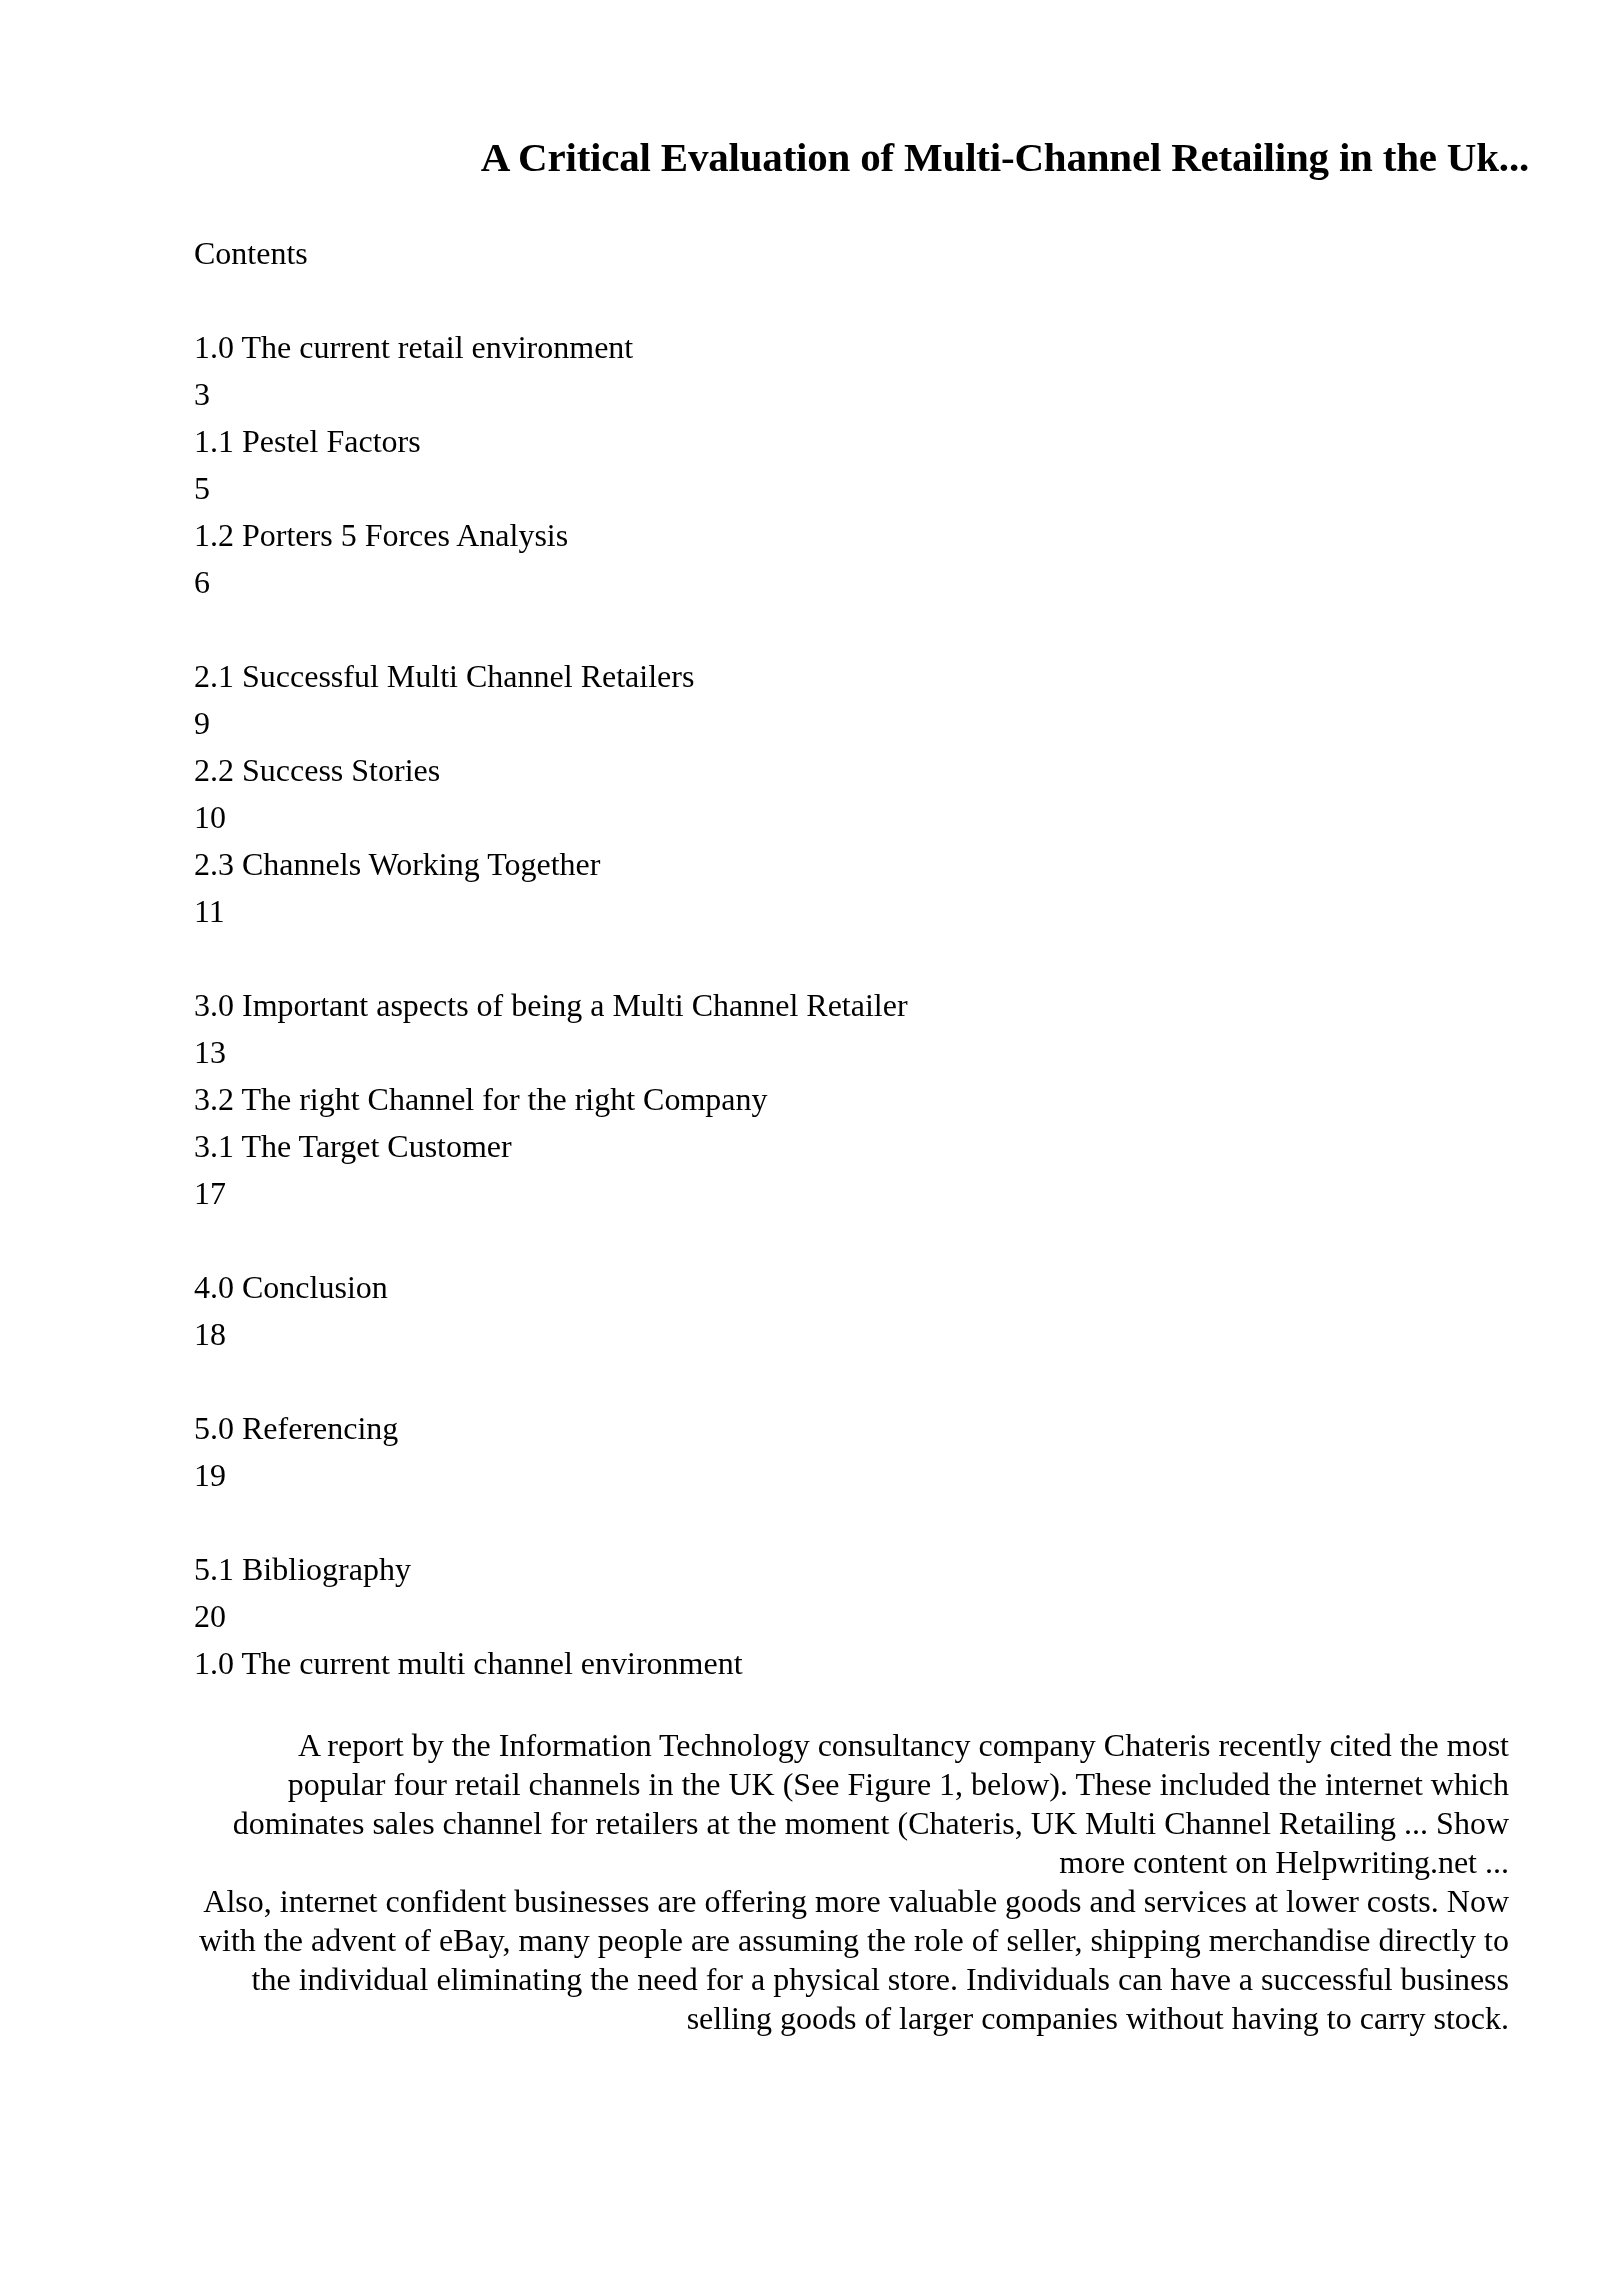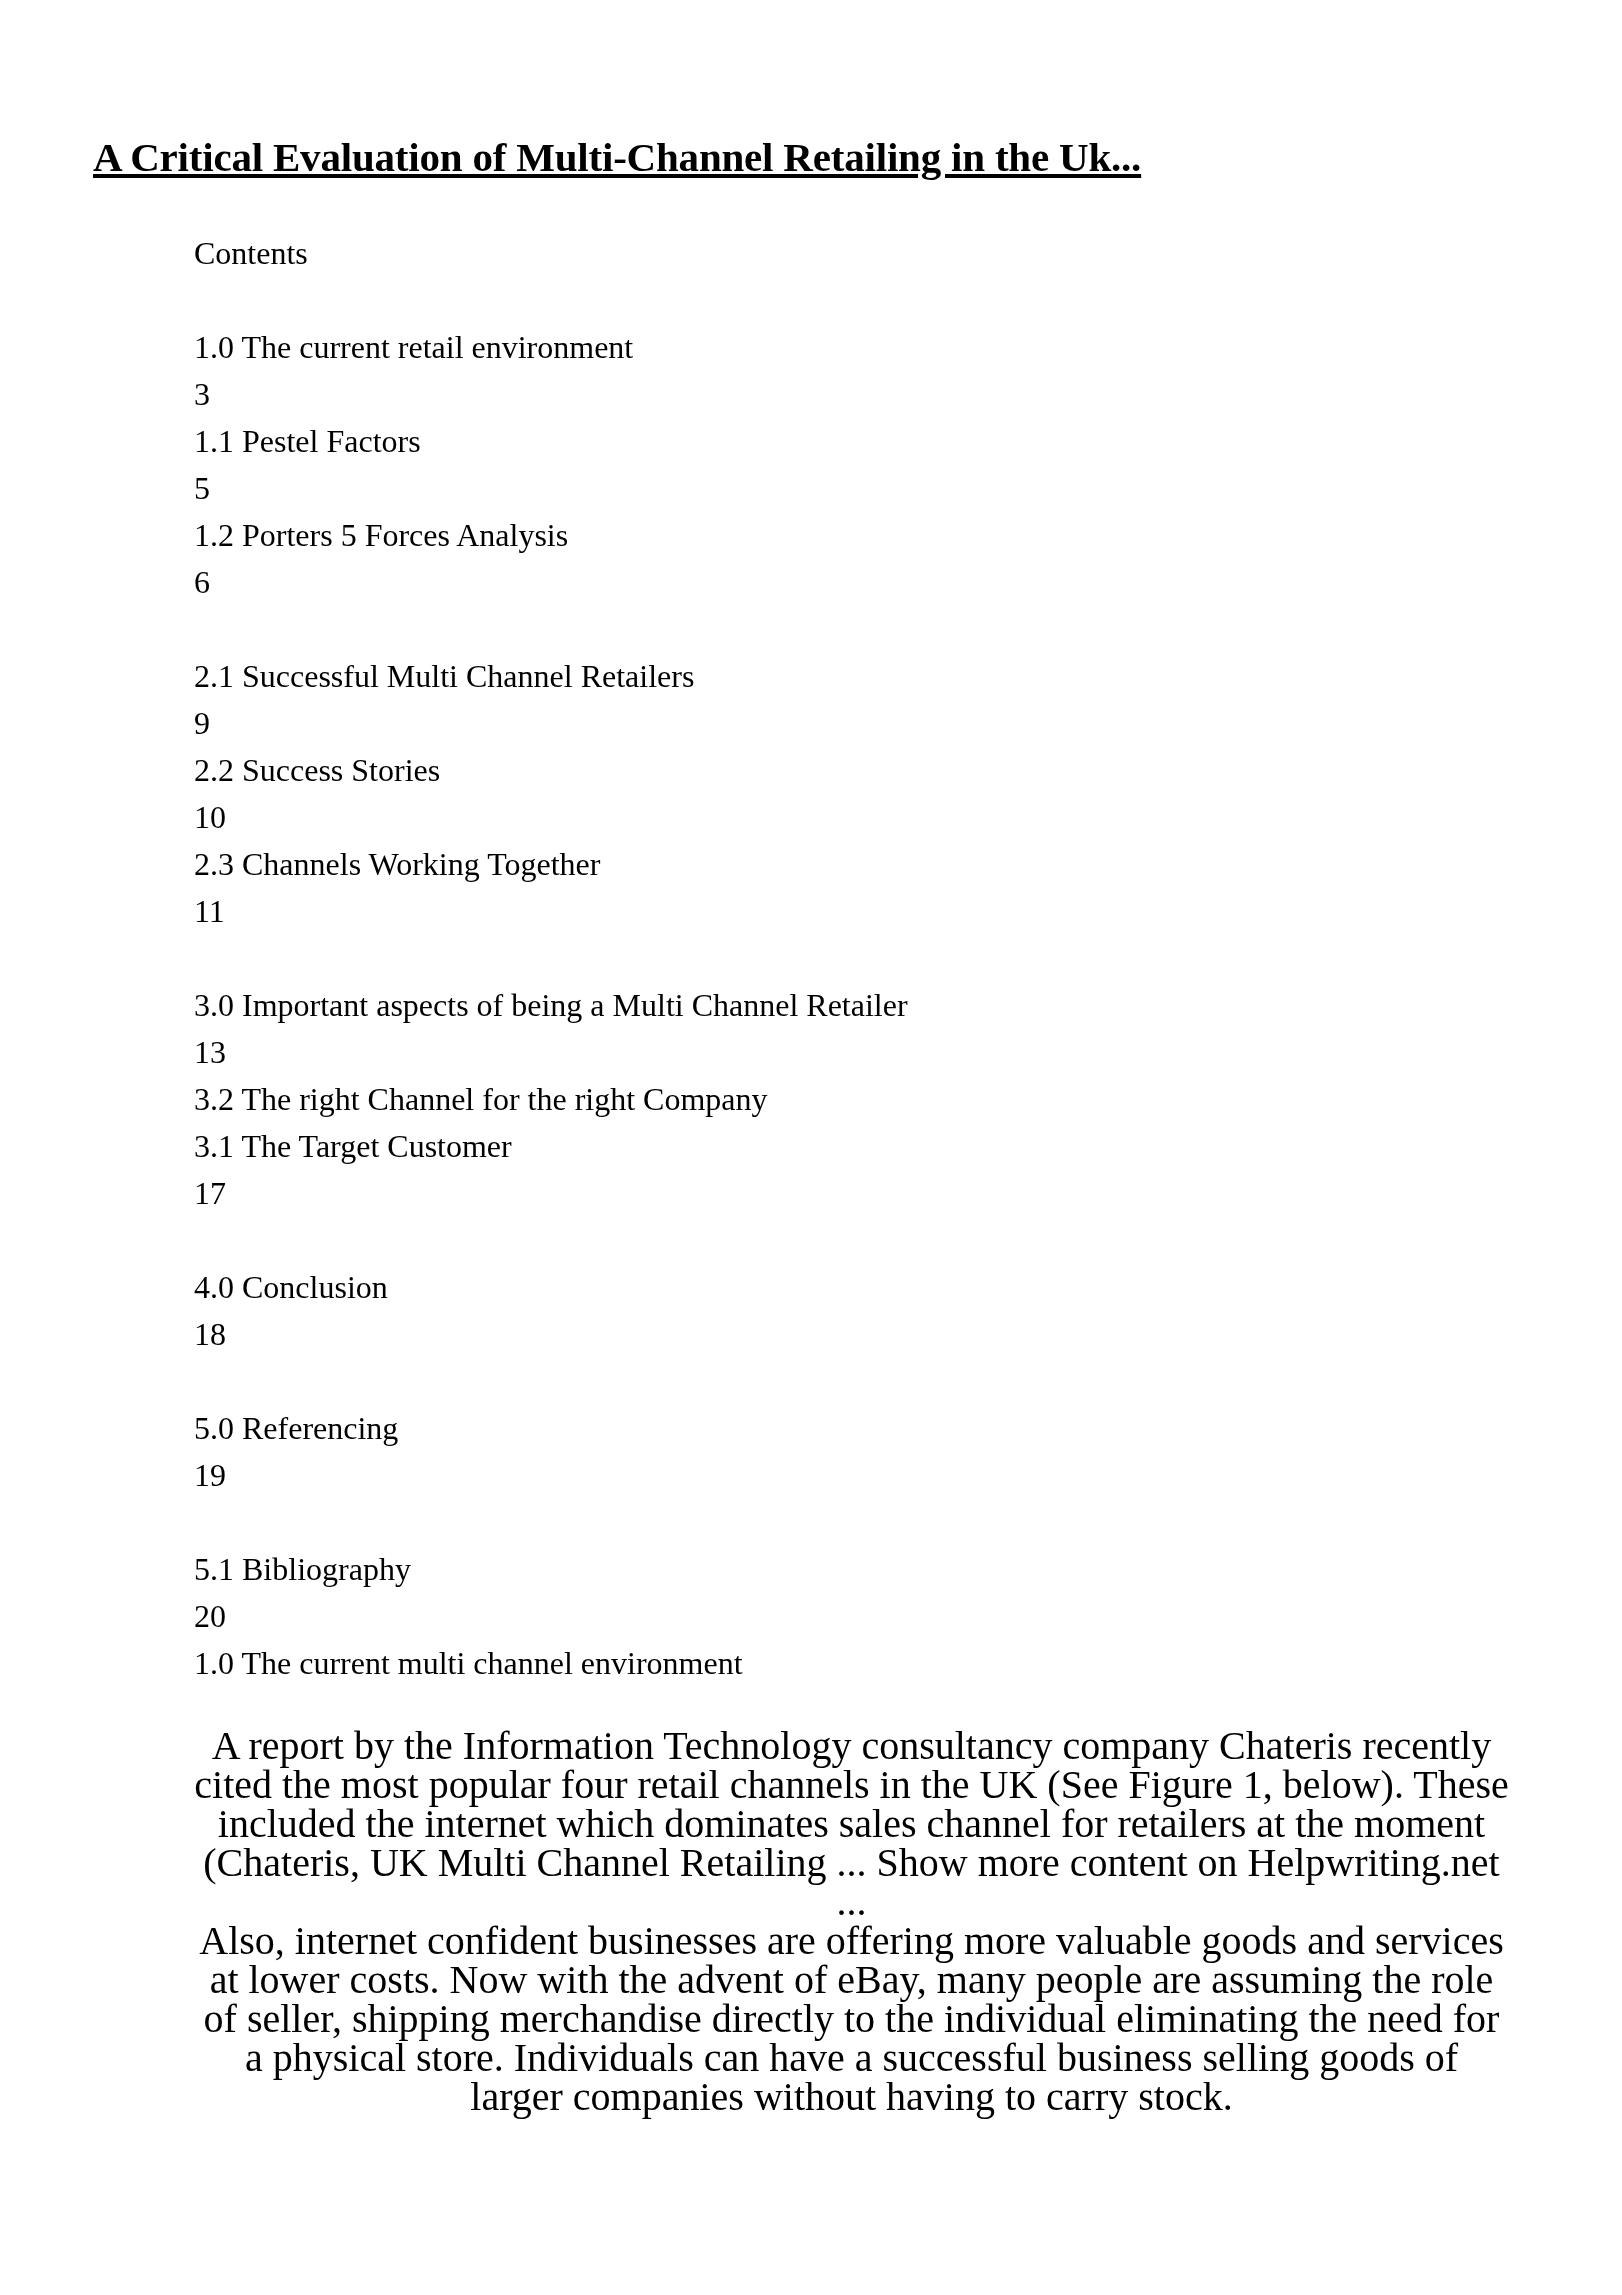--- a/index.html
+++ b/index.html
@@ -22,27 +22,26 @@
     height: 2295px;
     background: #ffffff;
     box-sizing: border-box;
     padding: 0 93px;
     overflow: hidden;
   }
 
   .doc-title {
     margin: 0;
     padding-top: 133px;
-    text-align: left;
+    text-align: right;
     font-size: 41px;
     font-weight: bold;
     line-height: 1.18;
     letter-spacing: -0.2px;
     white-space: nowrap;
-    text-decoration: underline;
   }
 
   .content-area {
     margin-top: 49px;
     padding-left: 101px;
     padding-right: 14.3px;
   }
 
   .toc {
     font-size: 32px;
@@ -61,24 +60,24 @@
 
   .toc-line {
     white-space: pre;
   }
 
   .toc-page {
     white-space: pre;
   }
 
   .body-text {
-    font-size: 40px;
+    font-size: 32px;
     line-height: 39px;
     max-width: 1315px;
-    text-align: center;
+    text-align: right;
   }
 
   .body-para {
     margin: 0;
   }
 
   .gap-line {
     height: 39px;
   }
 </style>

